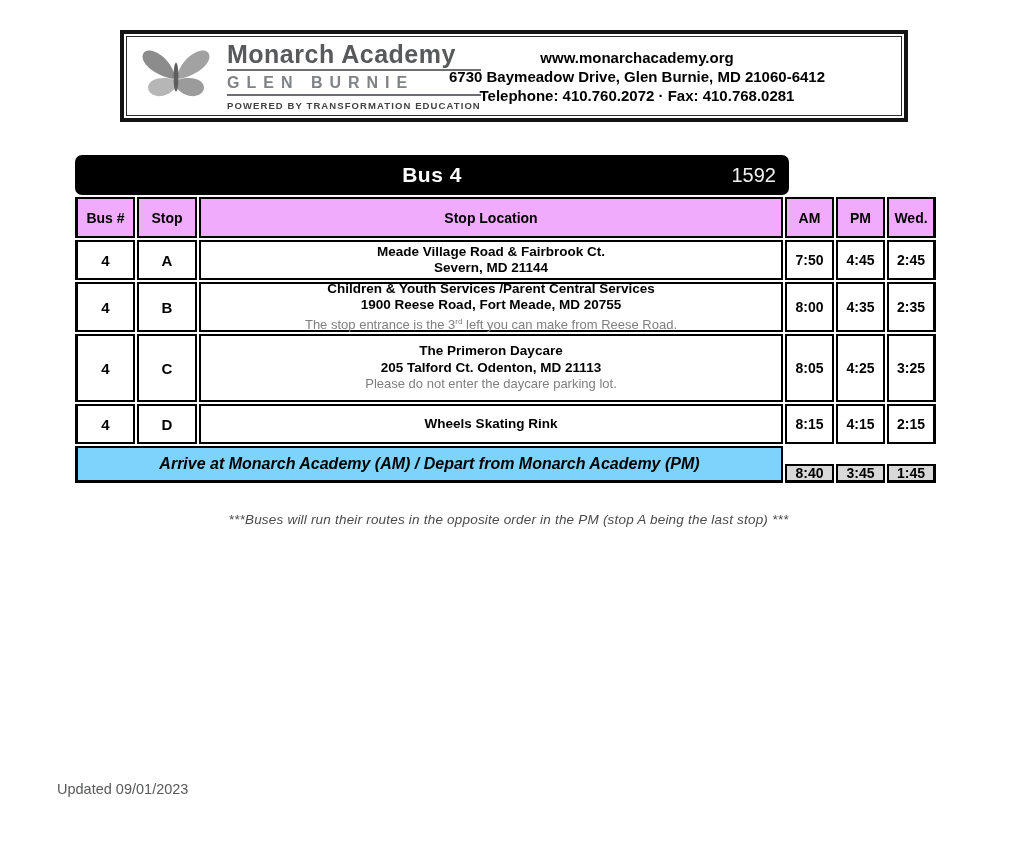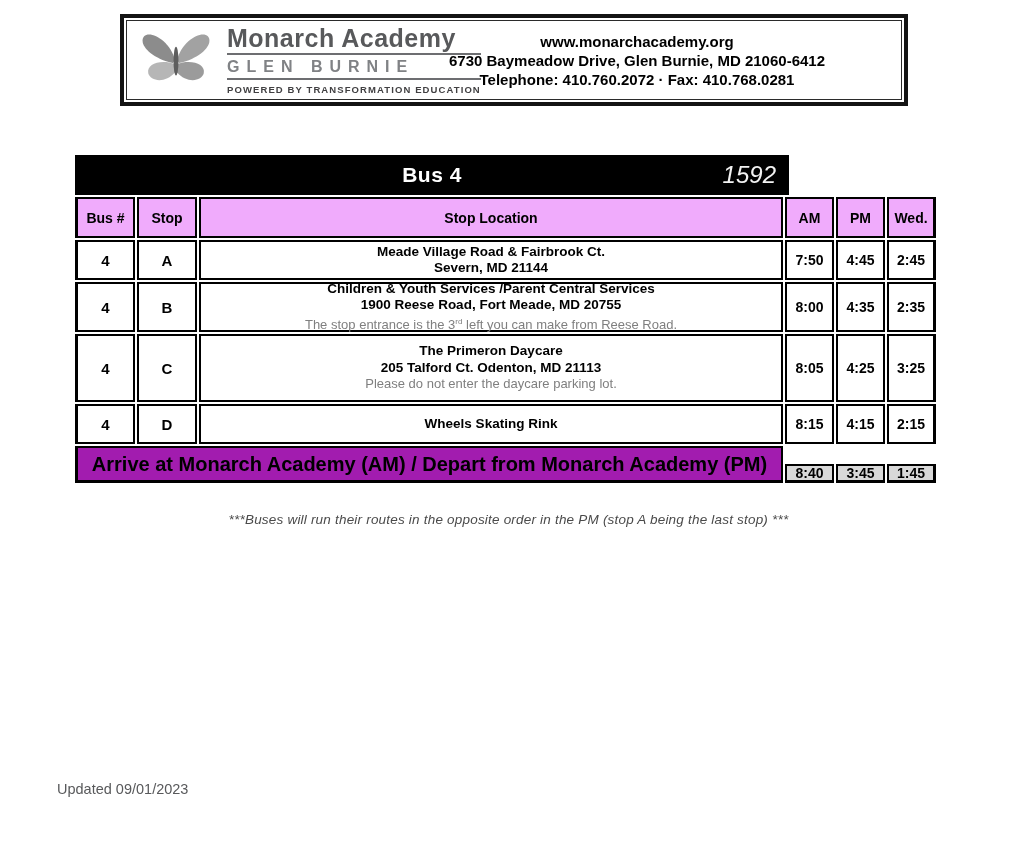--- a/index.html
+++ b/index.html
@@ -1,55 +1,55 @@
 <!DOCTYPE html>
 <html><head>
 <meta charset="utf-8">
 <style>
   * { margin:0; padding:0; box-sizing:border-box; }
   html,body { width:1024px; height:855px; background:#ffffff;
     font-family:"Liberation Sans", sans-serif; position:relative; overflow:hidden; }
 
   
-  .letterhead { position:absolute; left:120px; top:14px; width:788px; height:92px;
+  .letterhead { position:absolute; left:120px; top:30px; width:788px; height:92px;
     border:4px solid #141414; padding:2px; background:#fff; }
   .letterhead-inner { width:100%; height:100%; border:1.5px solid #2b2b2b;
     display:flex; align-items:center; position:relative; }
   .logo-wrap { display:flex; align-items:center; margin-left:12px; }
   .butterfly { width:74px; height:68px; margin-right:14px; flex:0 0 auto; }
   .org-name { font-size:25px; font-weight:bold; color:#58595b; letter-spacing:0.5px; line-height:1.05; }
   .org-rule { height:1.5px; background:#6d6e71; margin:2px 0 3px 0; }
   .campus { font-size:16px; font-weight:bold; color:#808285; letter-spacing:7px; line-height:1.15; }
   .tagline { font-size:9.5px; font-weight:bold; color:#414042; letter-spacing:1.1px; margin-top:4px; }
   .contact { position:absolute; left:300px; top:50%; transform:translateY(-50%);
     width:420px; text-align:center; font-weight:bold; color:#000;
     font-size:15px; line-height:19px; }
 
   
   .title-bar { position:absolute; left:75px; top:155px; width:714px; height:40px;
-    background:#000; }
+    background:#000;border-radius:7px; }
   .title-bar .bus-title { position:absolute; left:0; right:0; top:50%; transform:translateY(-50%);
     text-align:center; color:#fff; font-size:21px; font-weight:bold; letter-spacing:0.5px; }
   .title-bar .bus-id { position:absolute; right:13px; top:50%; transform:translateY(-50%);
-    color:#f2f2f2; font-size:24px;font-style:italic; }
+    color:#f2f2f2; font-size:20px; }
 
   
   .grid { position:absolute; left:75px; top:197px;
     display:grid; grid-template-columns:60px 60px 584px 49px 49px 49px;
     grid-template-rows:41px 40px 50px 68px 40px 37px; gap:2px; }
   .c { border:2px solid #000; background:#fff; display:flex; flex-direction:column;
     align-items:center; justify-content:center; text-align:center;
     font-size:14px; font-weight:bold; color:#000; }
   .hd { background:#f0abfc; }
   .idcell { font-size:15px; }
   .loc { line-height:16.5px; padding:2px 6px; }
   .loc .bold-line { font-size:13.5px; font-weight:bold; }
   .loc .note-line { font-size:13px; font-weight:normal; color:#7f7f7f; }
   .note-sup { font-size:0.62em; vertical-align:super; }
-  .summary-label { grid-column:1 / span 3; background:#a21caf; font-size:20px; }
+  .summary-label { grid-column:1 / span 3; background:#7dd3fc; font-size:16px;font-style:italic; }
   .summary-time { background:#d8d8d8;margin-top:18px; }
   .el { border-left-width:3px; }
   .er { border-right-width:3px; }
   .eb { border-bottom-width:3px; }
 
   
   .footnote { position:absolute; left:75px; top:512px; width:867px; text-align:center;
     font-style:italic; font-size:13.5px; color:#4a4a4a; letter-spacing:0.2px; }
   .updated { position:absolute; left:57px; top:781px; font-size:14.5px; color:#58595b; }
 </style>

